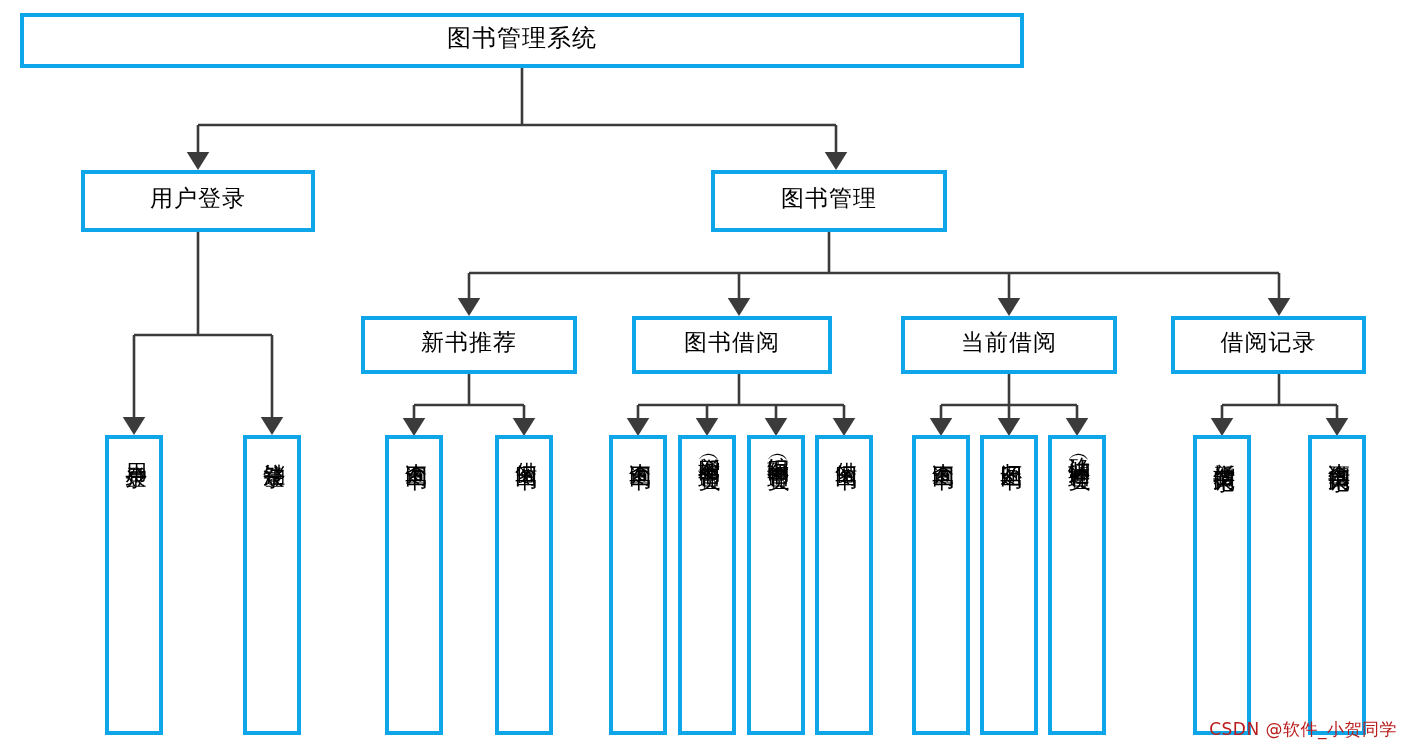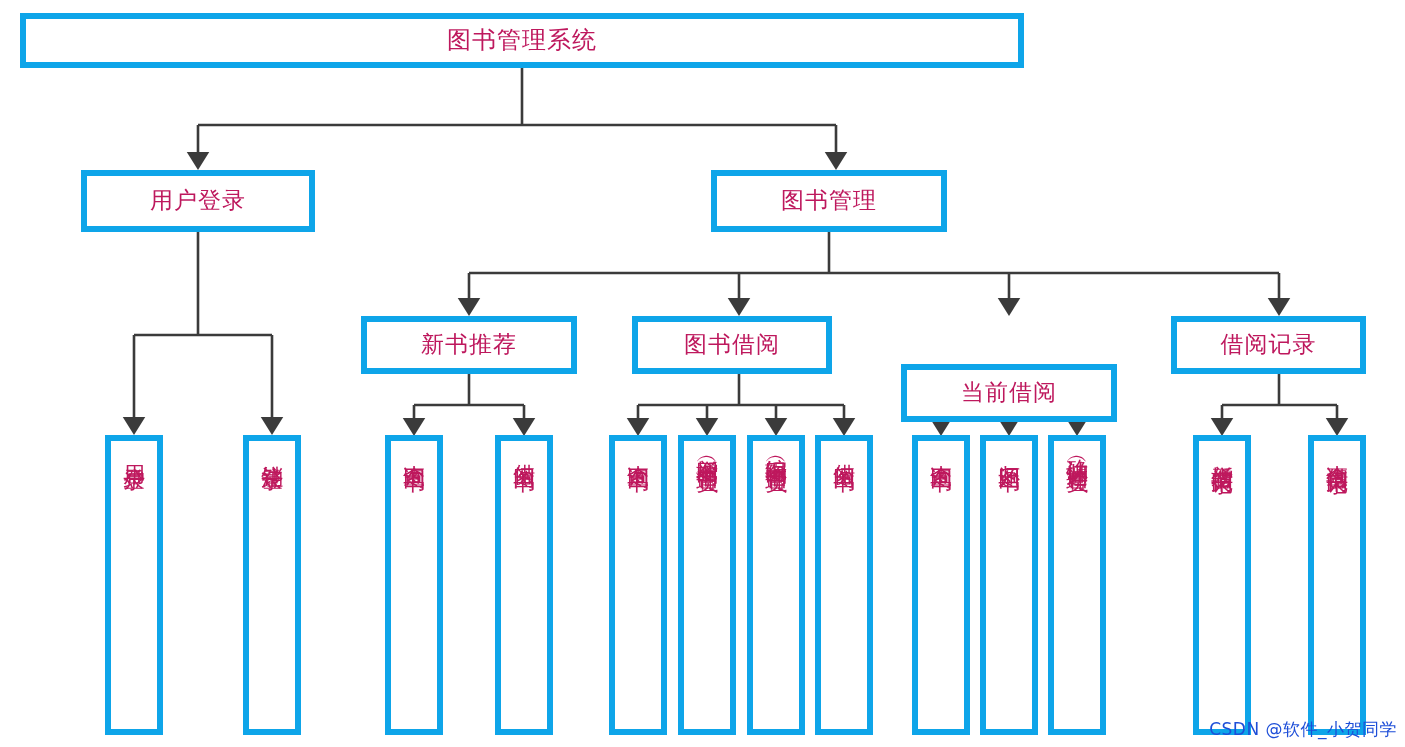--- a/index.html
+++ b/index.html
@@ -22,25 +22,26 @@
     left: 0;
     top: 0;
     width: 1405px;
     height: 747px;
     pointer-events: none;
   }
   .node {
     position: absolute;
     box-sizing: border-box;
     background: #ffffff;
-    border: 6px solid #0ea5e9;
+    border: 4px solid #0ea5e9;
     display: flex;
     align-items: center;
     justify-content: center;
-    color: #be185d;
+    color: #000000;
+    font-family: Liberation Mono, monospace;
   }
   .node .label {
     display: block;
     text-align: center;
     line-height: 1.12;
   }
   .node.horiz .label {
     font-size: 23px;
     letter-spacing: 1px;
   }
@@ -60,21 +61,21 @@
     padding-top: 0;
   }
   .node.root .label {
     font-size: 24px;
   }
   #watermark {
     position: absolute;
     right: 8px;
     bottom: 6px;
     font-size: 17px;
-    color: #1d4ed8;
+    color: #b91c1c;
     letter-spacing: 0.5px;
     user-select: none;
     white-space: nowrap;
   }
 </style>
 </head>
 <body>
 
 <div id="canvas">
 
@@ -138,21 +139,21 @@
   <div class="node horiz" style="left:361px; top:316px; width:216px; height:58px;">
     <span class="label">新书推荐</span>
   </div>
 
   <div class="node horiz" style="left:711px; top:170px; width:236px; height:62px;">
     <span class="label">图书管理</span>
   </div>
   <div class="node horiz" style="left:632px; top:316px; width:200px; height:58px;">
     <span class="label">图书借阅</span>
   </div>
-  <div class="node horiz" style="left:901px; top:316px; width:216px; height:58px;margin-top:48px;">
+  <div class="node horiz" style="left:901px; top:316px; width:216px; height:58px;">
     <span class="label">当前借阅</span>
   </div>
   <div class="node horiz" style="left:1171px; top:316px; width:195px; height:58px;">
     <span class="label">借阅记录</span>
   </div>
 
   <div class="node vert" style="left:105px; top:435px; width:58px; height:300px;">
     <span class="label">用户登录</span>
   </div>
   <div class="node vert" style="left:243px; top:435px; width:58px; height:300px;">

